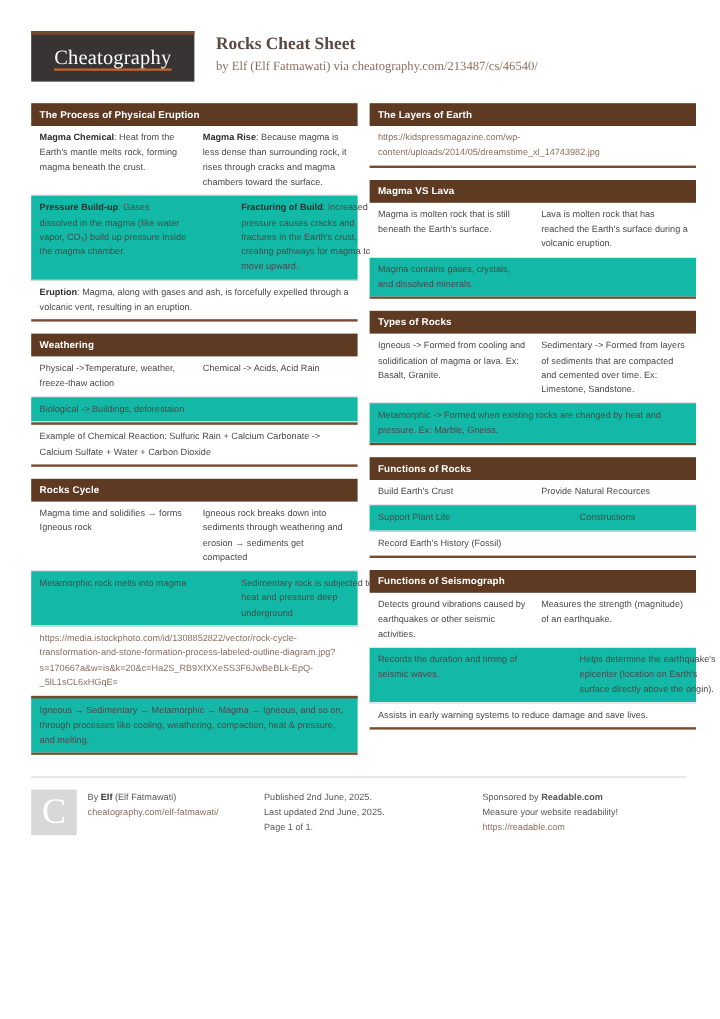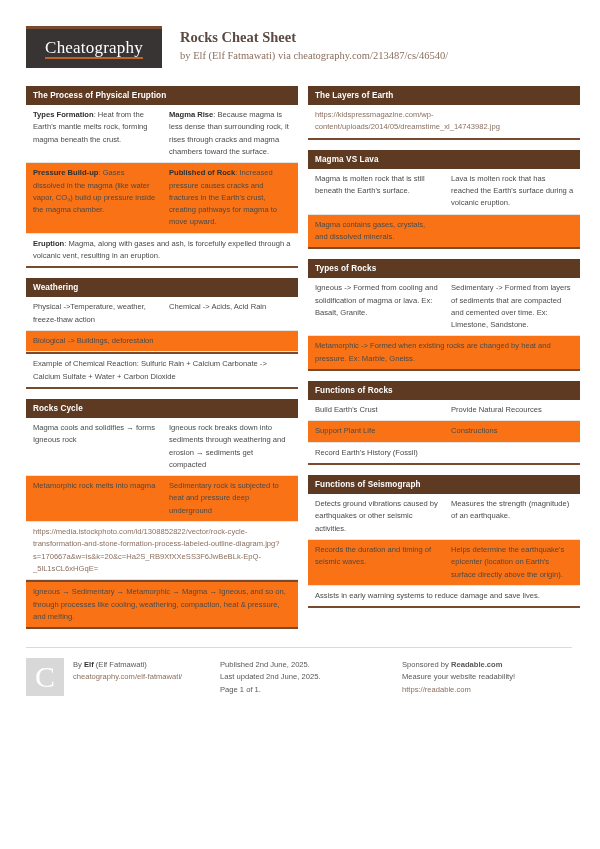--- a/index.html
+++ b/index.html
@@ -98,21 +98,22 @@
     letter-spacing: .1px;
   }
   .row {
     display: flex;
     border-bottom: 1px solid #e6e4e1;
   }
   .row:last-child {
     border-bottom: none;
   }
   .row.alt {
-    background: #f97316;
+    background: #14b8a6;
+    gap: 32px;
   }
   .cell {
     font-size: 7.6px;
     line-height: 1.62;
     padding: 4px 6px 4px 7px;
     box-sizing: border-box;
     color: #4a4a4a;
     word-wrap: break-word;
     overflow-wrap: anywhere;
   }
@@ -171,26 +172,26 @@
       <div class="sheet-title">Rocks Cheat Sheet</div>
       <div class="sheet-sub">by Elf (Elf Fatmawati) via cheatography.com/213487/cs/46540/</div>
     </div>
   </div>
 
   <div class="columns">
     <div class="col" id="left-col">
         <div class="card">
           <div class="card-title">The Process of Physical Eruption</div>
           <div class="row">
-            <div class="cell half"><b>Types Formation</b>: Heat from the Earth's mantle melts rock, forming magma beneath the crust.</div>
+            <div class="cell half"><b>Magma Chemical</b>: Heat from the Earth's mantle melts rock, forming magma beneath the crust.</div>
             <div class="cell half"><b>Magma Rise</b>: Because magma is less dense than surrounding rock, it rises through cracks and magma chambers toward the surface.</div>
           </div>
           <div class="row alt">
             <div class="cell half"><b>Pressure Build-up</b>: Gases dissolved in the magma (like water vapor, CO₃) build up pressure inside the magma chamber.</div>
-            <div class="cell half"><b>Published of Rock</b>: Increased pressure causes cracks and fractures in the Earth's crust, creating pathways for magma to move upward.</div>
+            <div class="cell half"><b>Fracturing of Build</b>: Increased pressure causes cracks and fractures in the Earth's crust, creating pathways for magma to move upward.</div>
           </div>
           <div class="row">
             <div class="cell full"><b>Eruption</b>: Magma, along with gases and ash, is forcefully expelled through a volcanic vent, resulting in an eruption.</div>
           </div>
         </div>
         <div class="card">
           <div class="card-title">Weathering</div>
           <div class="row">
             <div class="cell half">Physical -&gt;Temperature, weather, freeze-thaw action</div>
             <div class="cell half">Chemical -&gt; Acids, Acid Rain</div>
@@ -198,21 +199,21 @@
           <div class="row alt">
             <div class="cell full">Biological -&gt; Buildings, deforestaion</div>
           </div>
           <div class="row" style="border-top: 2px solid rgb(122, 74, 46);">
             <div class="cell full">Example of Chemical Reaction: Sulfuric Rain + Calcium Carbonate -&gt; Calcium Sulfate + Water + Carbon Dioxide</div>
           </div>
         </div>
         <div class="card">
           <div class="card-title">Rocks Cycle</div>
           <div class="row">
-            <div class="cell half">Magma cools and solidifies → forms Igneous rock</div>
+            <div class="cell half">Magma time and solidifies → forms Igneous rock</div>
             <div class="cell half">Igneous rock breaks down into sediments through weathering and erosion → sediments get compacted</div>
           </div>
           <div class="row alt">
             <div class="cell half">Metamorphic rock melts into magma</div>
             <div class="cell half">Sedimentary rock is subjected to heat and pressure deep underground</div>
           </div>
           <div class="row">
             <div class="cell full"><span class="lnk">https://media.istockphoto.com/id/1308852822/vector/rock-cycle-transformation-and-stone-formation-process-labeled-outline-diagram.jpg?s=170667a&amp;w=is&amp;k=20&amp;c=Ha2S_RB9XfXXeSS3F6JwBeBLk-EpQ-_5lL1sCL6xHGqE=</span></div>
           </div>
           <div class="row alt" style="border-top: 2px solid rgb(122, 74, 46);">

